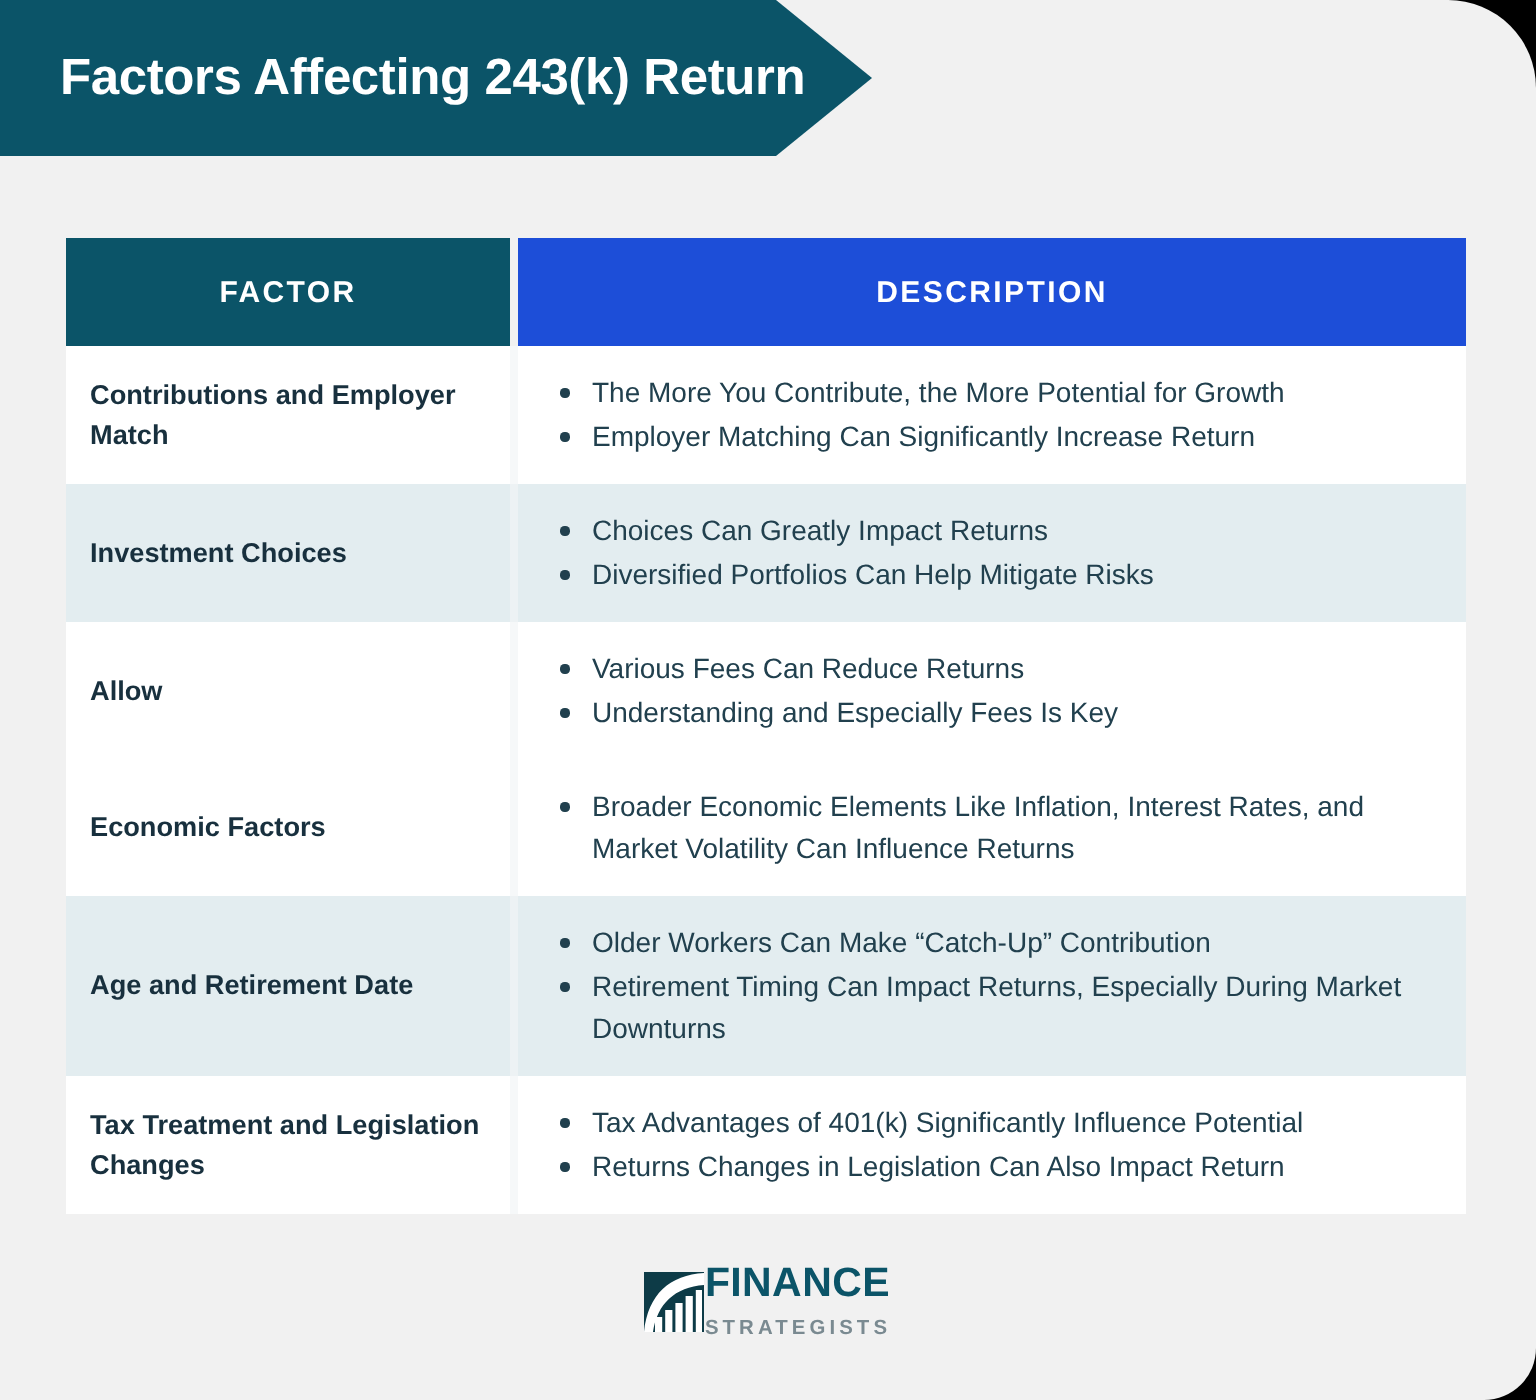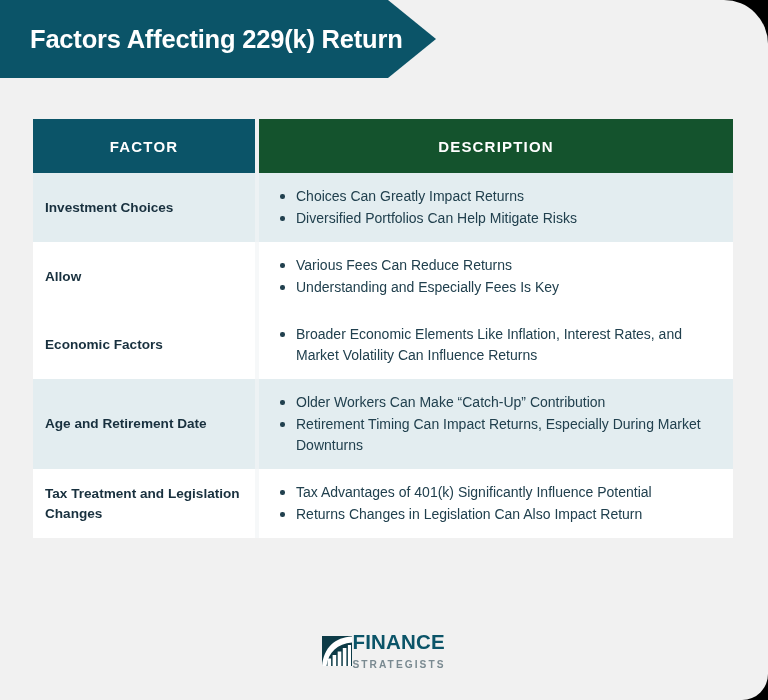--- a/index.html
+++ b/index.html
@@ -72,21 +72,21 @@
     font-weight: bold;
     letter-spacing: 1.2px;
     text-align: center;
     height: 52px;
     vertical-align: middle;
   }
   th.head-gap {
     background: #F1F1F1;
   }
   th.head-desc {
-    background: #14532d;
+    background: #1d4ed8;
     color: #FFFFFF;
     font-size: 15px;
     font-weight: bold;
     letter-spacing: 1.2px;
     text-align: center;
     height: 52px;
     vertical-align: middle;
   }
 
   td.cell-factor {
@@ -168,38 +168,48 @@
     letter-spacing: 2.05px;
     margin-top: 7px;
   }
 </style>
 </head>
 <body>
 
 <div id="page">
 
   <div id="header-banner">
-    <div id="header-title">Factors Affecting 229(k) Return</div>
+    <div id="header-title">Factors Affecting 243(k) Return</div>
   </div>
 
   <div id="table-wrap">
     <table class="data-table">
       <colgroup>
         <col class="col-factor">
         <col class="col-gap">
         <col class="col-desc">
       </colgroup>
       <thead>
         <tr>
           <th class="head-factor">FACTOR</th>
           <th class="head-gap"></th>
           <th class="head-desc">DESCRIPTION</th>
         </tr>
       </thead>
       <tbody id="table-body">
+          <tr class="row-light">
+            <td class="cell-factor">Contributions and Employer Match</td>
+            <td class="cell-gap"></td>
+            <td class="cell-desc">
+              <ul class="bullets">
+                <li>The More You Contribute, the More Potential for Growth</li>
+                <li>Employer Matching Can Significantly Increase Return</li>
+              </ul>
+            </td>
+          </tr>
           <tr class="row-tint">
             <td class="cell-factor">Investment Choices</td>
             <td class="cell-gap"></td>
             <td class="cell-desc">
               <ul class="bullets">
                 <li>Choices Can Greatly Impact Returns</li>
                 <li>Diversified Portfolios Can Help Mitigate Risks</li>
               </ul>
             </td>
           </tr>

